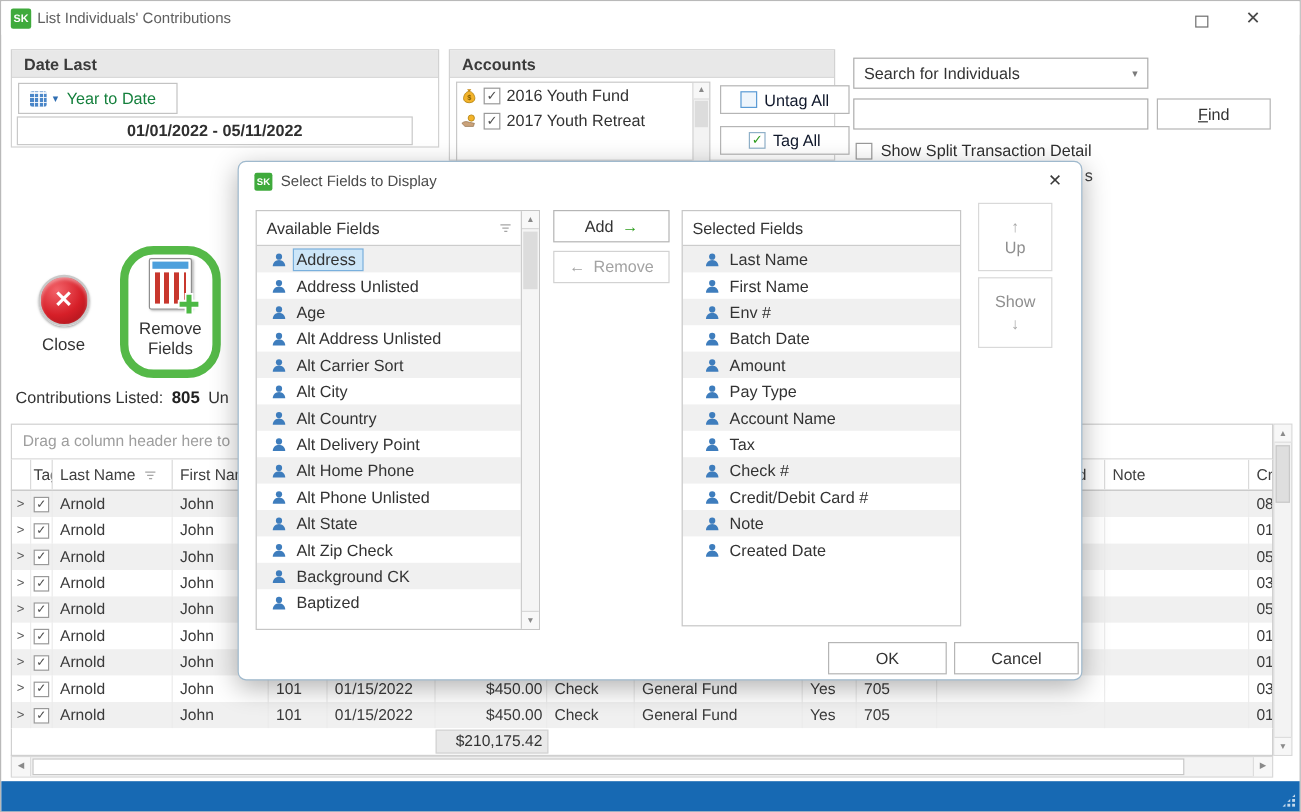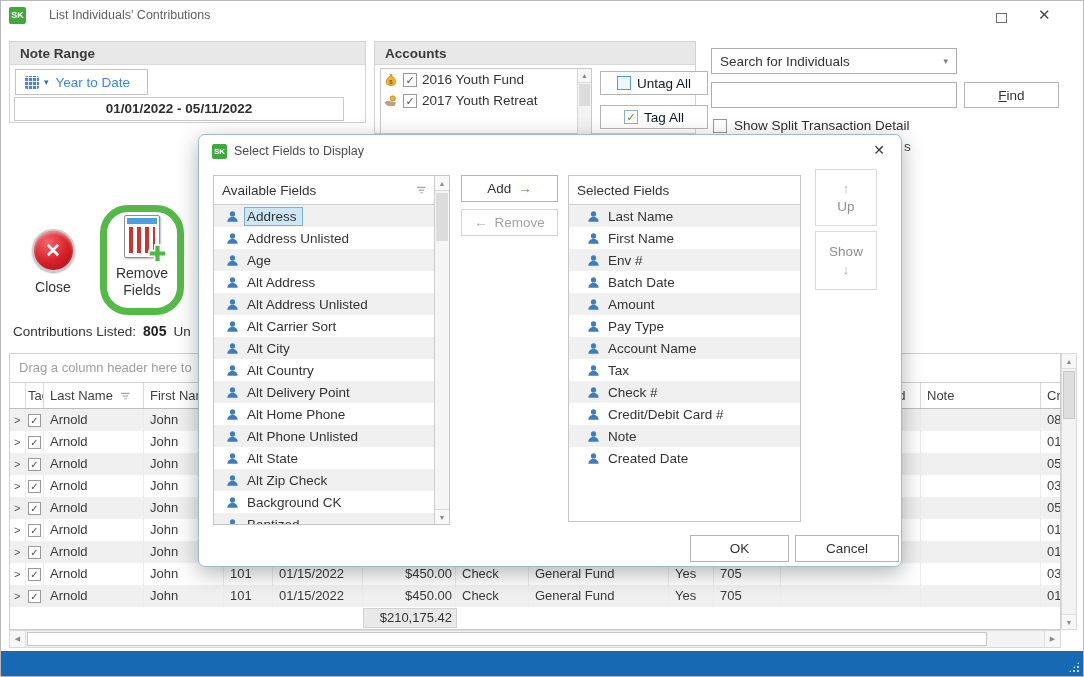--- a/index.html
+++ b/index.html
@@ -7,34 +7,34 @@
     --selection-bg:#cde6f8; --selection-border:#7ab0dd; --add-arrow:#2f9e1f; --close-red:#c22026;
   }
   *{box-sizing:border-box;margin:0;padding:0;}
   body{margin:0;background:#888;}
   .window{position:relative;width:1084px;height:677px;overflow:hidden;background:#fff;
     border:1px solid #b9b9b9;font-family:"Liberation Sans",sans-serif;color:#333;font-size:13px;}
   
   .titlebar{position:absolute;left:0;top:0;width:100%;height:28px;background:#fff;}
   .sk-logo{position:absolute;left:8px;top:6px;width:17px;height:17px;background:#3faa3c;color:#fff;
     font-size:9px;font-weight:bold;text-align:center;line-height:17px;border-radius:2px;}
-  .win-title{position:absolute;left:48px;top:0;line-height:28px;font-size:12.5px;color:#5f5f5f;}
+  .win-title{position:absolute;left:30px;top:0;line-height:28px;font-size:12.5px;color:#5f5f5f;}
   .win-max{position:absolute;left:995px;top:12px;width:11px;height:10px;border:1px solid #6e6e6e;}
   .win-close{position:absolute;left:1037px;top:5px;font-size:15px;color:#4a4a4a;cursor:default;}
   
   .groupbox{position:absolute;border:1px solid #d2d2d2;background:#fff;}
   .group-header{height:23px;background:#e8e8e8;border-bottom:1px solid #d9d9d9;
     font-weight:bold;font-size:13.5px;color:#3b3b3b;line-height:23px;padding-left:10px;}
   .ytd-btn{position:absolute;left:5px;top:27px;width:133px;height:26px;border:1px solid #c3c3c3;
     display:flex;align-items:center;gap:5px;padding-left:9px;background:#fff;}
   .cal-icon{width:14px;height:13px;border-radius:2px;background:
     repeating-linear-gradient(90deg,transparent 0 3px,rgba(255,255,255,.85) 3px 4px),
     repeating-linear-gradient(0deg,transparent 0 3px,rgba(255,255,255,.85) 3px 4px),#4a86c8;}
   .cal-arrow{color:#2f6eb2;font-size:9px;margin-right:2px;}
-  .ytd-label{font-size:13.5px;color:#3b82f6;}
+  .ytd-label{font-size:13.5px;color:#15803d;}
   .range-display{position:absolute;left:4px;top:55px;width:330px;height:24px;border:1px solid #c9c9c9;
     font-weight:bold;font-size:13.5px;text-align:center;line-height:22px;color:#2f2f2f;}
   
   .acct-list{position:absolute;left:5px;top:26px;width:212px;height:67px;border:1px solid #c9c9c9;overflow:hidden;padding-left:38px;}
   .acct-items{position:absolute;left:0;top:0;right:14px;bottom:0;}
   .acct-item{height:21px;display:flex;align-items:center;gap:5px;padding-left:3px;}
   .acct-label{font-size:13.5px;color:#333;}
   .mini-vsb{position:absolute;right:0;top:0;bottom:0;width:14px;background:#f3f3f3;border-left:1px solid #d5d5d5;}
   .mini-vsb .sb-btn{height:14px;border-bottom:1px solid #dcdcdc;font-size:7px;color:#8a8a8a;text-align:center;line-height:14px;background:#f7f7f7;}
   .mini-vsb .sb-thumb{height:22px;margin:1px;background:#dcdcdc;}
@@ -177,21 +177,21 @@
 <div class="window">
 
   <div class="titlebar">
     <div class="sk-logo">SK</div>
     <div class="win-title">List Individuals' Contributions</div>
     <div class="win-max"></div>
     <div class="win-close">✕</div>
   </div>
 
   <div class="groupbox" style="left:8px;top:40px;width:357px;height:82px;">
-    <div class="group-header">Note Range</div>
+    <div class="group-header">Date Last</div>
     <div class="ytd-btn">
       <span class="cal-icon"></span>
       <span class="cal-arrow">▾</span>
       <span class="ytd-label">Year to Date</span>
     </div>
     <div class="range-display">01/01/2022 - 05/11/2022</div>
   </div>
 
   <div class="groupbox" style="left:373px;top:40px;width:322px;height:93px;">
     <div class="group-header">Accounts</div>
@@ -566,27 +566,20 @@
             </div>
 
             <div class="flist-item">
               <svg class="person" width="13" height="13" viewBox="0 0 16 16">
                 <circle cx="8" cy="4.8" r="3.2" fill="currentColor"></circle>
                 <path d="M1.6 14.6c0-3.5 2.9-6.4 6.4-6.4s6.4 2.9 6.4 6.4z" fill="currentColor"></path>
               </svg>
               <span class="flist-label">Age</span>
             </div>
 
-            <div class="flist-item">
-              <svg class="person" width="13" height="13" viewBox="0 0 16 16">
-                <circle cx="8" cy="4.8" r="3.2" fill="currentColor"></circle>
-                <path d="M1.6 14.6c0-3.5 2.9-6.4 6.4-6.4s6.4 2.9 6.4 6.4z" fill="currentColor"></path>
-              </svg>
-              <span class="flist-label">Alt Address</span>
-            </div>
 
             <div class="flist-item">
               <svg class="person" width="13" height="13" viewBox="0 0 16 16">
                 <circle cx="8" cy="4.8" r="3.2" fill="currentColor"></circle>
                 <path d="M1.6 14.6c0-3.5 2.9-6.4 6.4-6.4s6.4 2.9 6.4 6.4z" fill="currentColor"></path>
               </svg>
               <span class="flist-label">Alt Address Unlisted</span>
             </div>
 
             <div class="flist-item">

